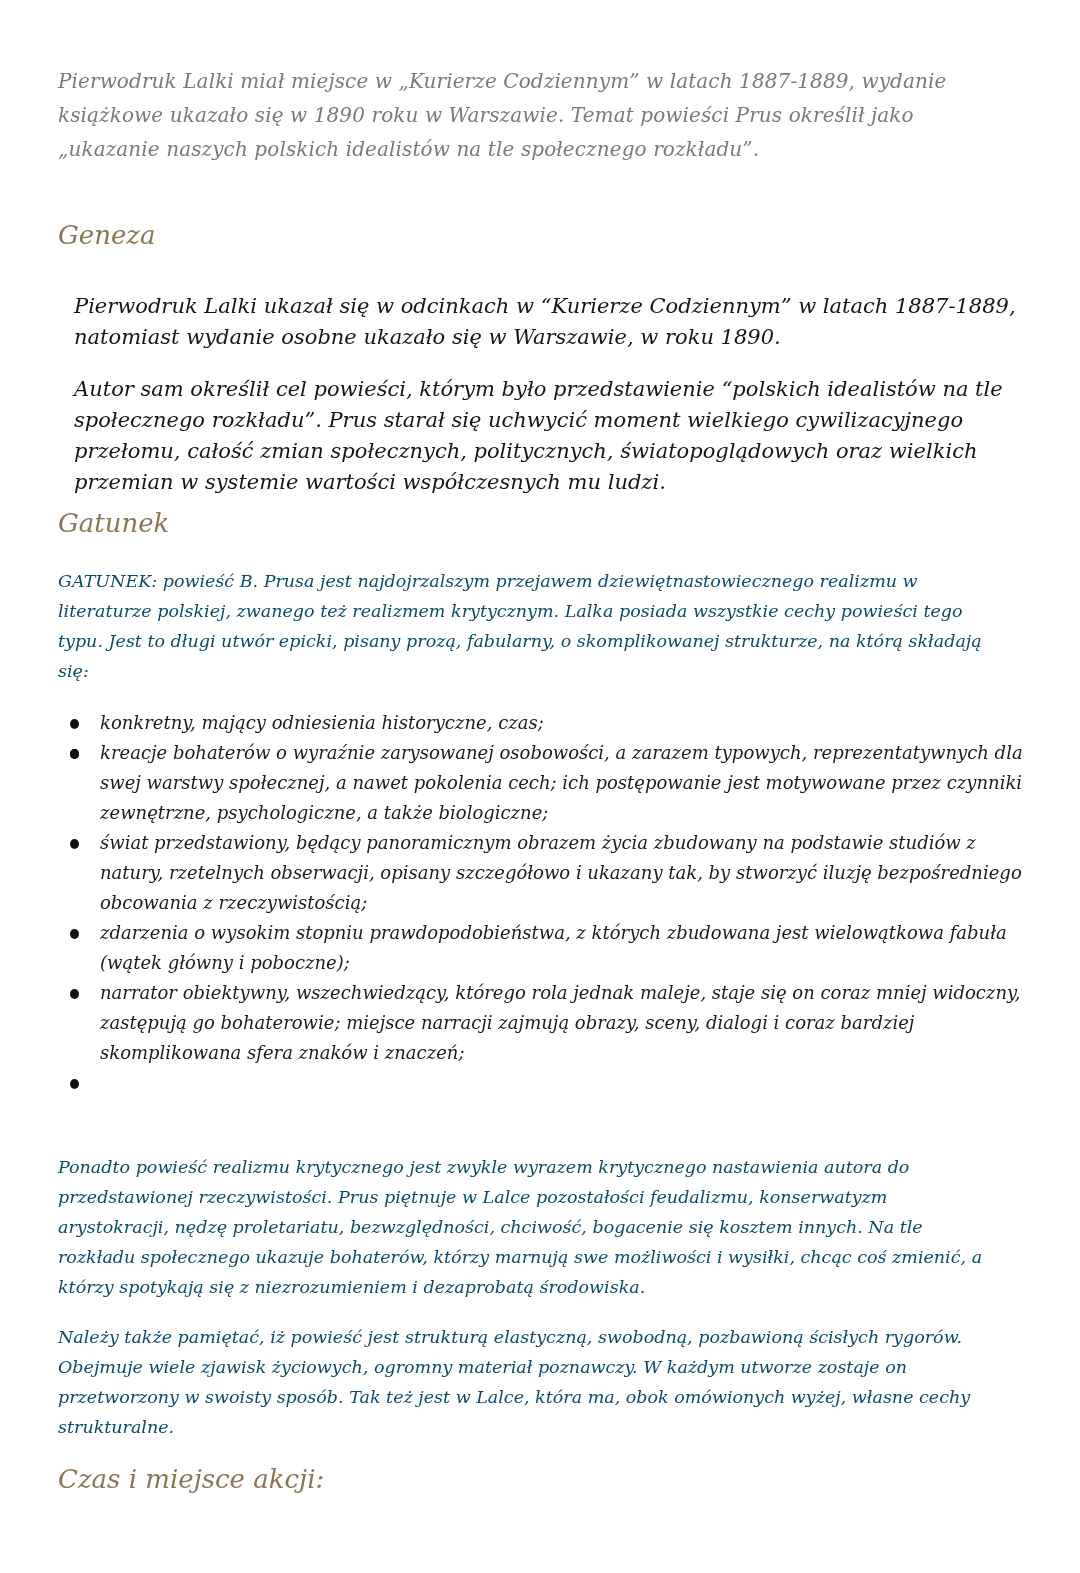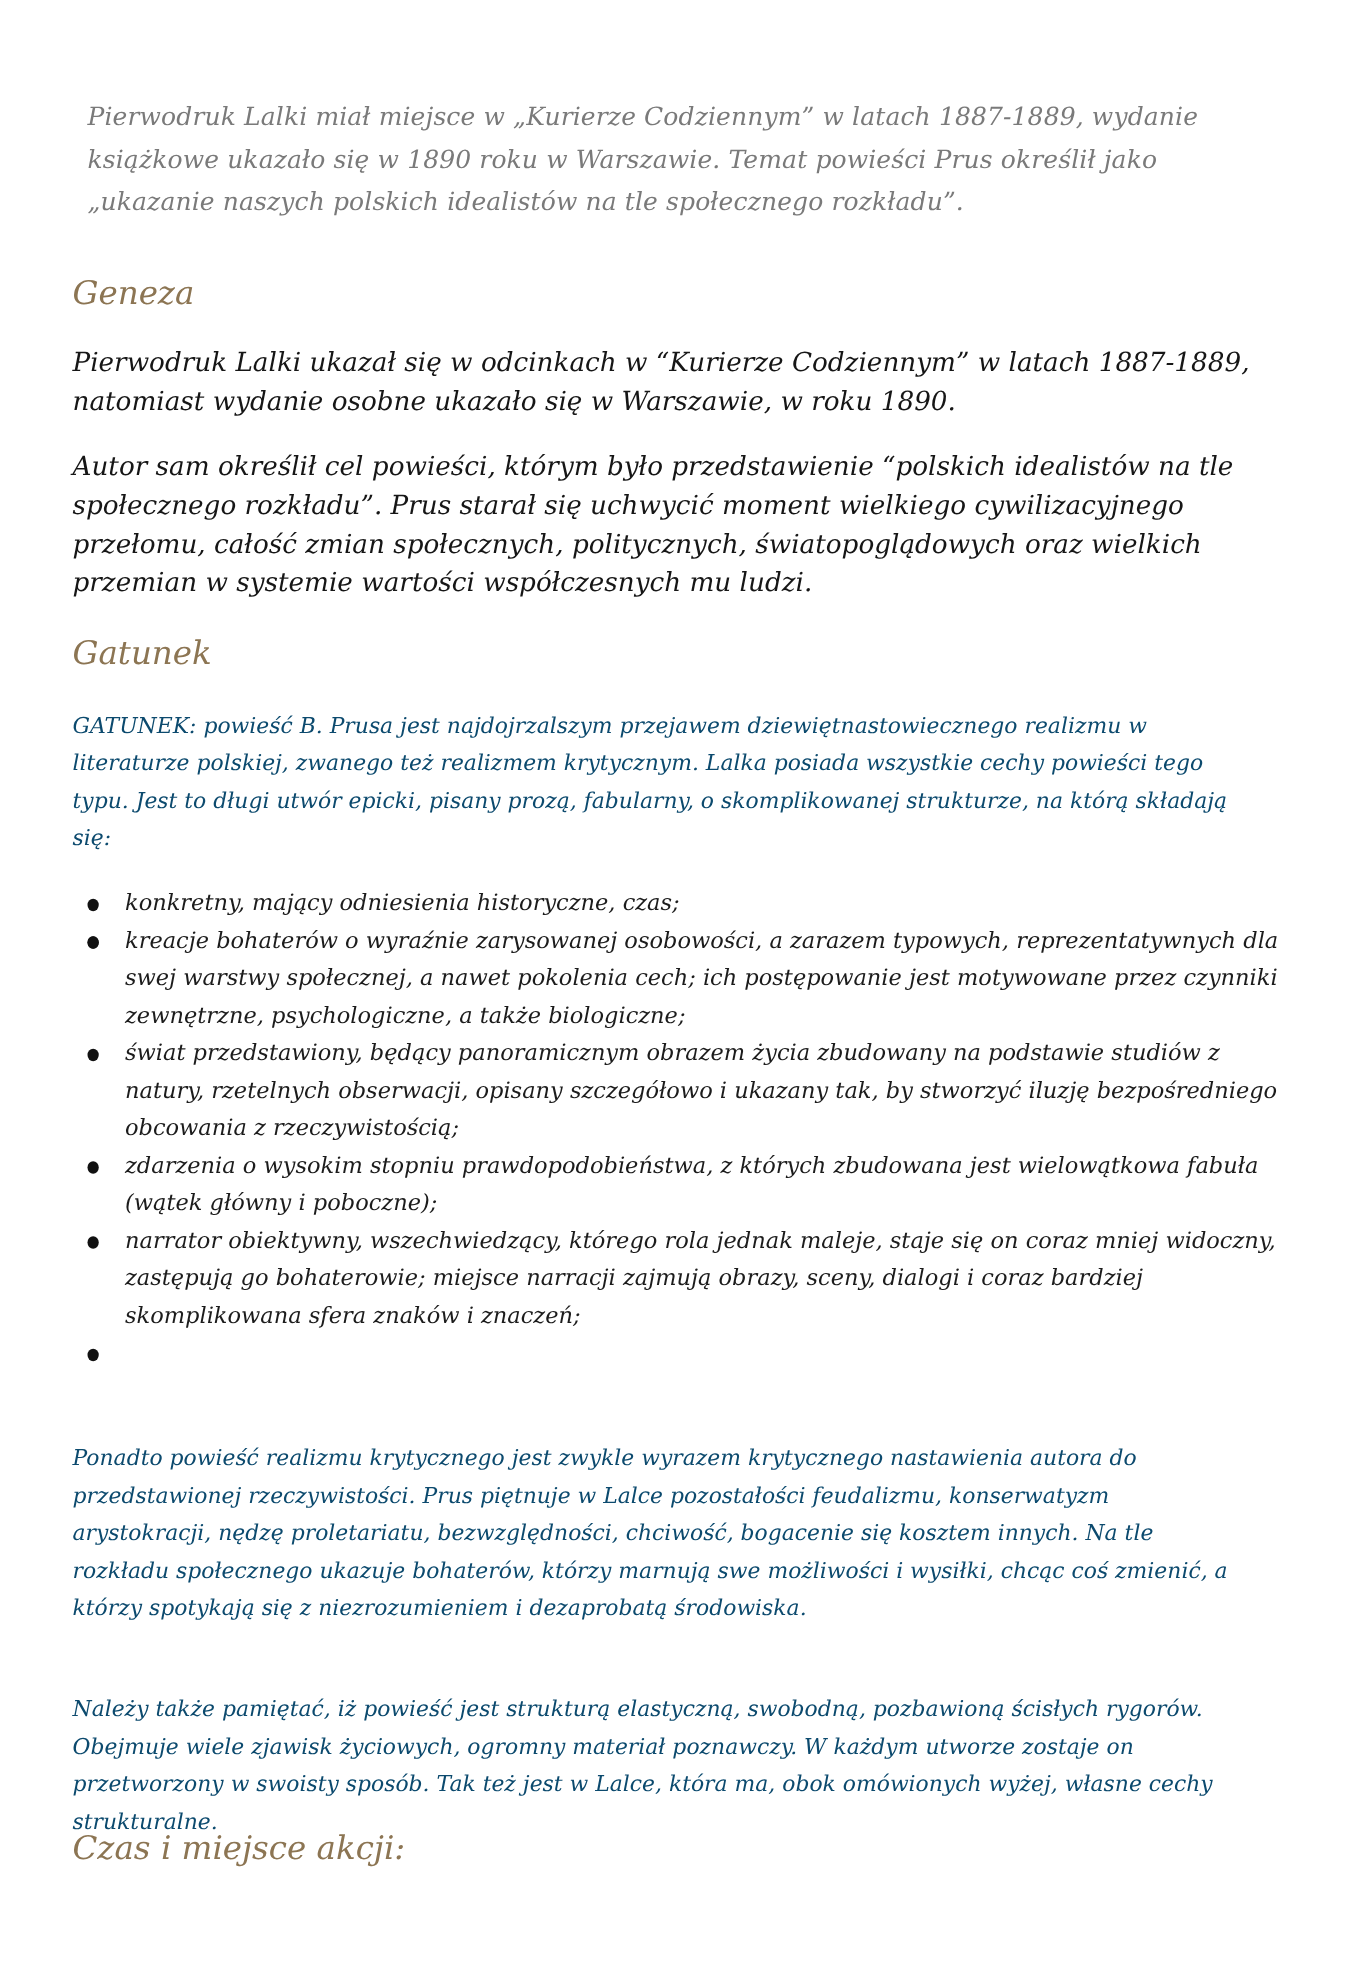--- a/index.html
+++ b/index.html
@@ -19,36 +19,36 @@
     .page {
       position: absolute;
       left: 58px;
       top: 64px;
       width: 980px;
     }
     .intro {
       color: #7a7a7a;
       font-size: 20px;
       line-height: 34px;
-      margin: 12px;
+      margin: 0;
       letter-spacing: 0.1px;
     }
     h2 {
       font-weight: normal;
       font-style: italic;
       color: #8c7553;
       font-size: 26px;
       margin: 0;
       position: absolute;
       left: 0;
     }
     .lead {
       font-size: 21px;
       line-height: 31px;
-      margin: 0;
+      margin: 16px;
       position: absolute;
       left: 0;
       width: 980px;
       color: #161616;
     }
     .body-sm {
       font-size: 17.5px;
       line-height: 30px;
       margin: 0;
       position: absolute;
@@ -103,17 +103,17 @@
     <li><span class="bullet"></span></li>
     <li><span class="bullet"></span><span>kreacje bohaterów o wyraźnie zarysowanej osobowości, a zarazem typowych, reprezentatywnych dla swej warstwy społecznej, a nawet pokolenia cech; ich postępowanie jest motywowane przez czynniki zewnętrzne, psychologiczne, a także biologiczne;</span></li>
     <li><span class="bullet"></span><span>świat przedstawiony, będący panoramicznym obrazem życia zbudowany na podstawie studiów z natury, rzetelnych obserwacji, opisany szczegółowo i ukazany tak, by stworzyć iluzję bezpośredniego obcowania z rzeczywistością;</span></li>
     <li><span class="bullet"></span><span>zdarzenia o wysokim stopniu prawdopodobieństwa, z których zbudowana jest wielowątkowa fabuła (wątek główny i poboczne);</span></li>
     <li><span class="bullet"></span><span>narrator obiektywny, wszechwiedzący, którego rola jednak maleje, staje się on coraz mniej widoczny, zastępują go bohaterowie; miejsce narracji zajmują obrazy, sceny, dialogi i coraz bardziej skomplikowana sfera znaków i znaczeń;</span></li>
     <li><span class="bullet"></span></li>
   </ul>
 
   <p class="body-sm" style="top:1088px; width:930px;">Ponadto powieść realizmu krytycznego jest zwykle wyrazem krytycznego nastawienia autora do przedstawionej rzeczywistości. Prus piętnuje w Lalce pozostałości feudalizmu, konserwatyzm arystokracji, nędzę proletariatu, bezwzględności, chciwość, bogacenie się kosztem innych. Na tle rozkładu społecznego ukazuje bohaterów, którzy marnują swe możliwości i wysiłki, chcąc coś zmienić, a którzy spotykają się z niezrozumieniem i dezaprobatą środowiska.</p>
 
-  <p class="body-sm" style="top:1289px; width:960px;">Należy także pamiętać, iż powieść jest strukturą elastyczną, swobodną, pozbawioną ścisłych rygorów. Obejmuje wiele zjawisk życiowych, ogromny materiał poznawczy. W każdym utworze zostaje on przetworzony w swoisty sposób. Tak też jest w Lalce, która ma, obok omówionych wyżej, własne cechy strukturalne.</p>
+  <p class="body-sm" style="top:1258px; width:960px;">Należy także pamiętać, iż powieść jest strukturą elastyczną, swobodną, pozbawioną ścisłych rygorów. Obejmuje wiele zjawisk życiowych, ogromny materiał poznawczy. W każdym utworze zostaje on przetworzony w swoisty sposób. Tak też jest w Lalce, która ma, obok omówionych wyżej, własne cechy strukturalne.</p>
 
   <h2 style="top:1400px;">Czas i miejsce akcji:</h2>
 
 </div>
 
 </body></html>

